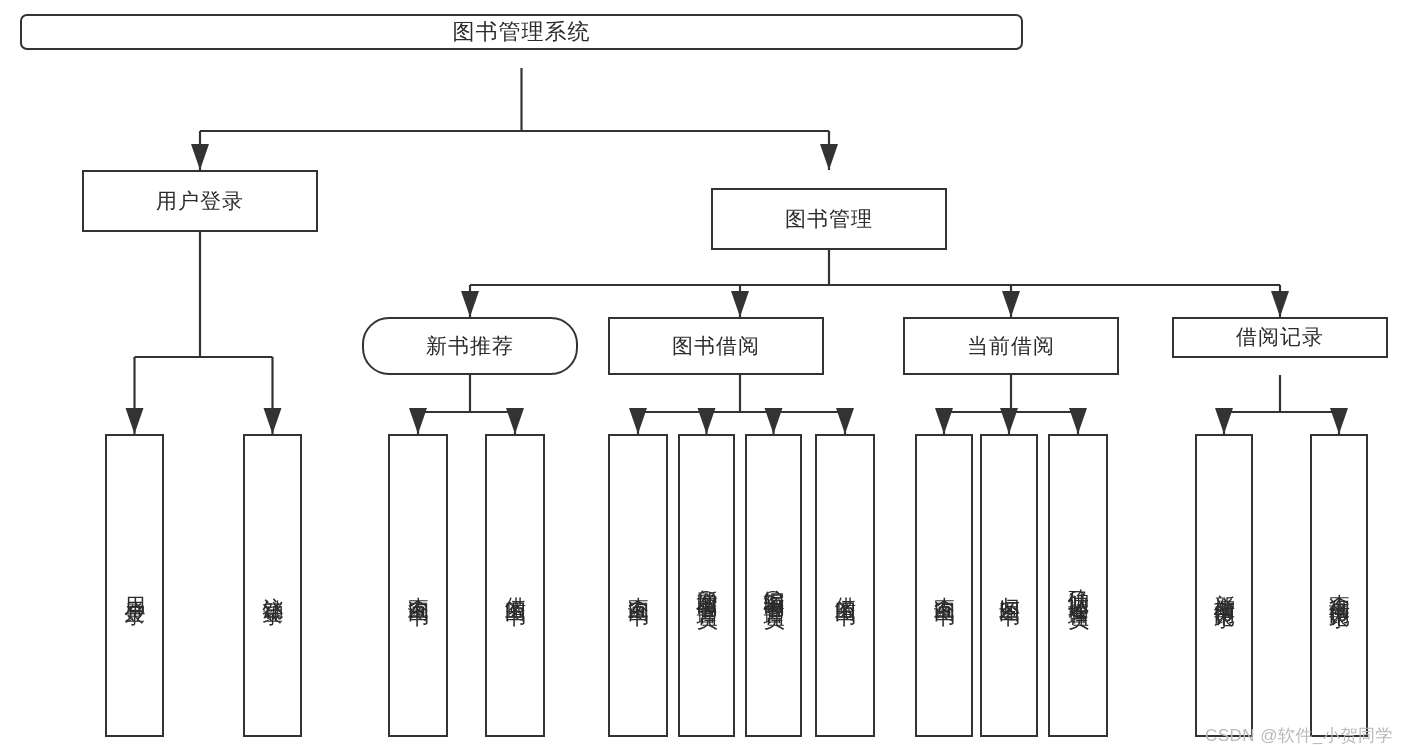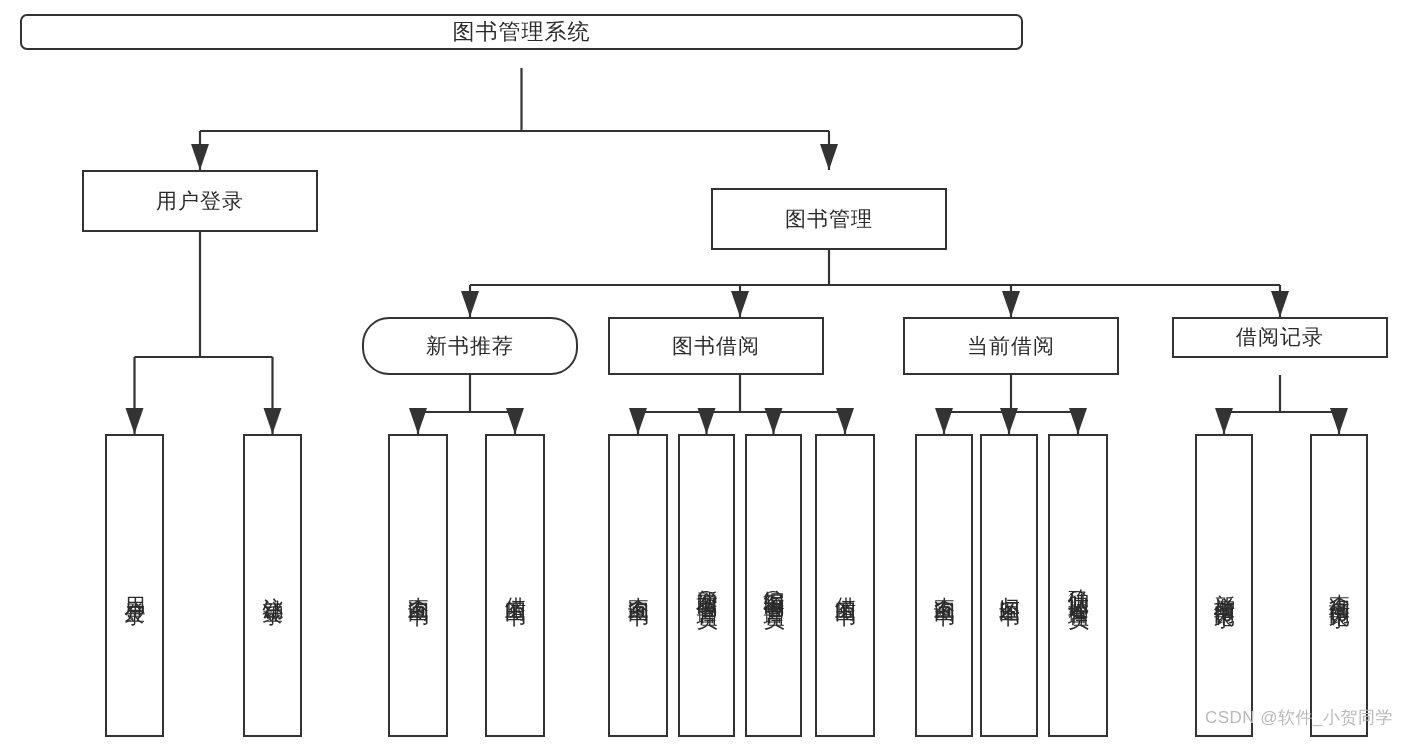--- a/index.html
+++ b/index.html
@@ -57,21 +57,21 @@
     stroke: #333333;
     stroke-width: 2.2;
     fill: none;
   }
   .arrowhead {
     fill: #333333;
   }
   #watermark {
     position: absolute;
     right: 12px;
-    bottom: 18px;
+    bottom: 0;
     font-size: 17px;
     color: #b9b9b9;
     letter-spacing: 0.5px;
     white-space: nowrap;
   }
 </style>
 </head>
 <body>
 
 <div id="canvas">

